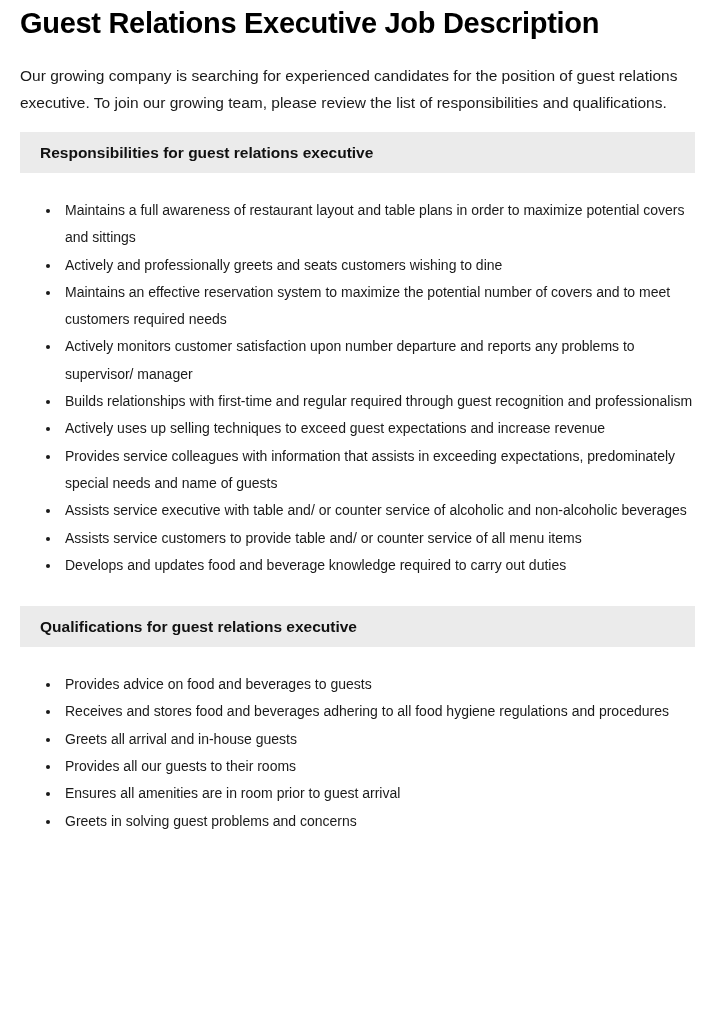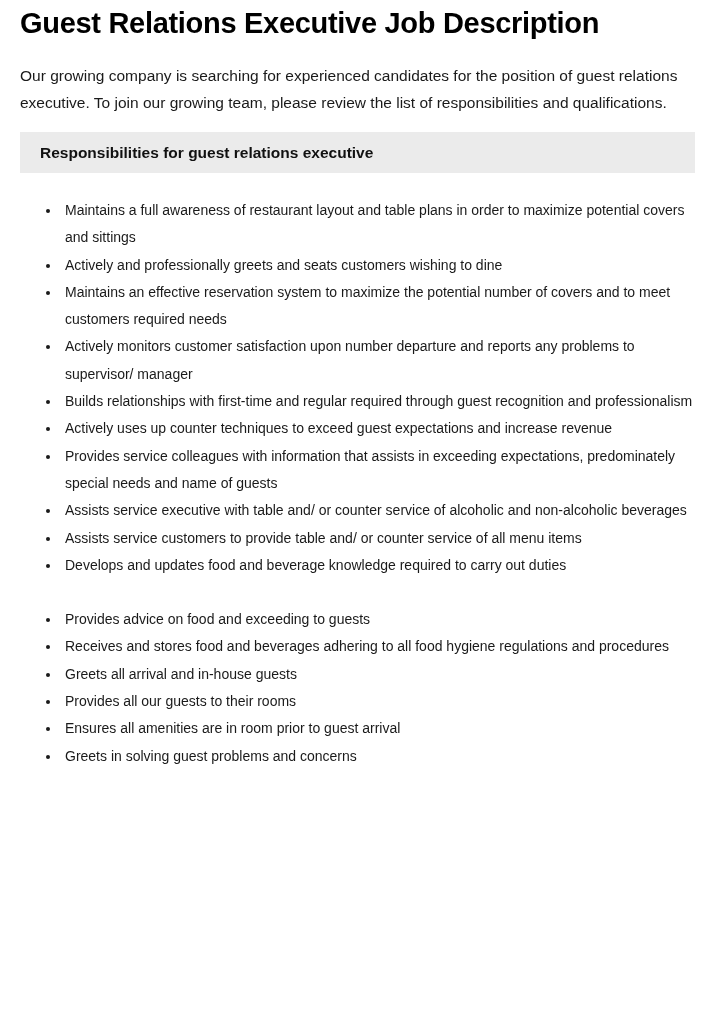--- a/index.html
+++ b/index.html
@@ -65,31 +65,32 @@
   <p class="intro">Our growing company is searching for experienced candidates for the position of guest relations executive. To join our growing team, please review the list of responsibilities and qualifications.</p>
 
   <div class="section">
     <h2 class="section-header">Responsibilities for guest relations executive</h2>
     <ul class="bullet-list">
       <li>Maintains a full awareness of restaurant layout and table plans in order to maximize potential covers and sittings</li>
       <li>Actively and professionally greets and seats customers wishing to dine</li>
       <li>Maintains an effective reservation system to maximize the potential number of covers and to meet customers required needs</li>
       <li>Actively monitors customer satisfaction upon number departure and reports any problems to supervisor/ manager</li>
       <li>Builds relationships with first-time and regular required through guest recognition and professionalism</li>
-      <li>Actively uses up counter techniques to exceed guest expectations and increase revenue</li>
+      <li>Actively uses up selling techniques to exceed guest expectations and increase revenue</li>
       <li>Provides service colleagues with information that assists in exceeding expectations, predominately special needs and name of guests</li>
       <li>Assists service executive with table and/ or counter service of alcoholic and non-alcoholic beverages</li>
       <li>Assists service customers to provide table and/ or counter service of all menu items</li>
       <li>Develops and updates food and beverage knowledge required to carry out duties</li>
     </ul>
   </div>
 
   <div class="section">
+    <h2 class="section-header">Qualifications for guest relations executive</h2>
     <ul class="bullet-list">
-      <li>Provides advice on food and exceeding to guests</li>
+      <li>Provides advice on food and beverages to guests</li>
       <li>Receives and stores food and beverages adhering to all food hygiene regulations and procedures</li>
       <li>Greets all arrival and in-house guests</li>
       <li>Provides all our guests to their rooms</li>
       <li>Ensures all amenities are in room prior to guest arrival</li>
       <li>Greets in solving guest problems and concerns</li>
     </ul>
   </div>
 
 </div>
 

